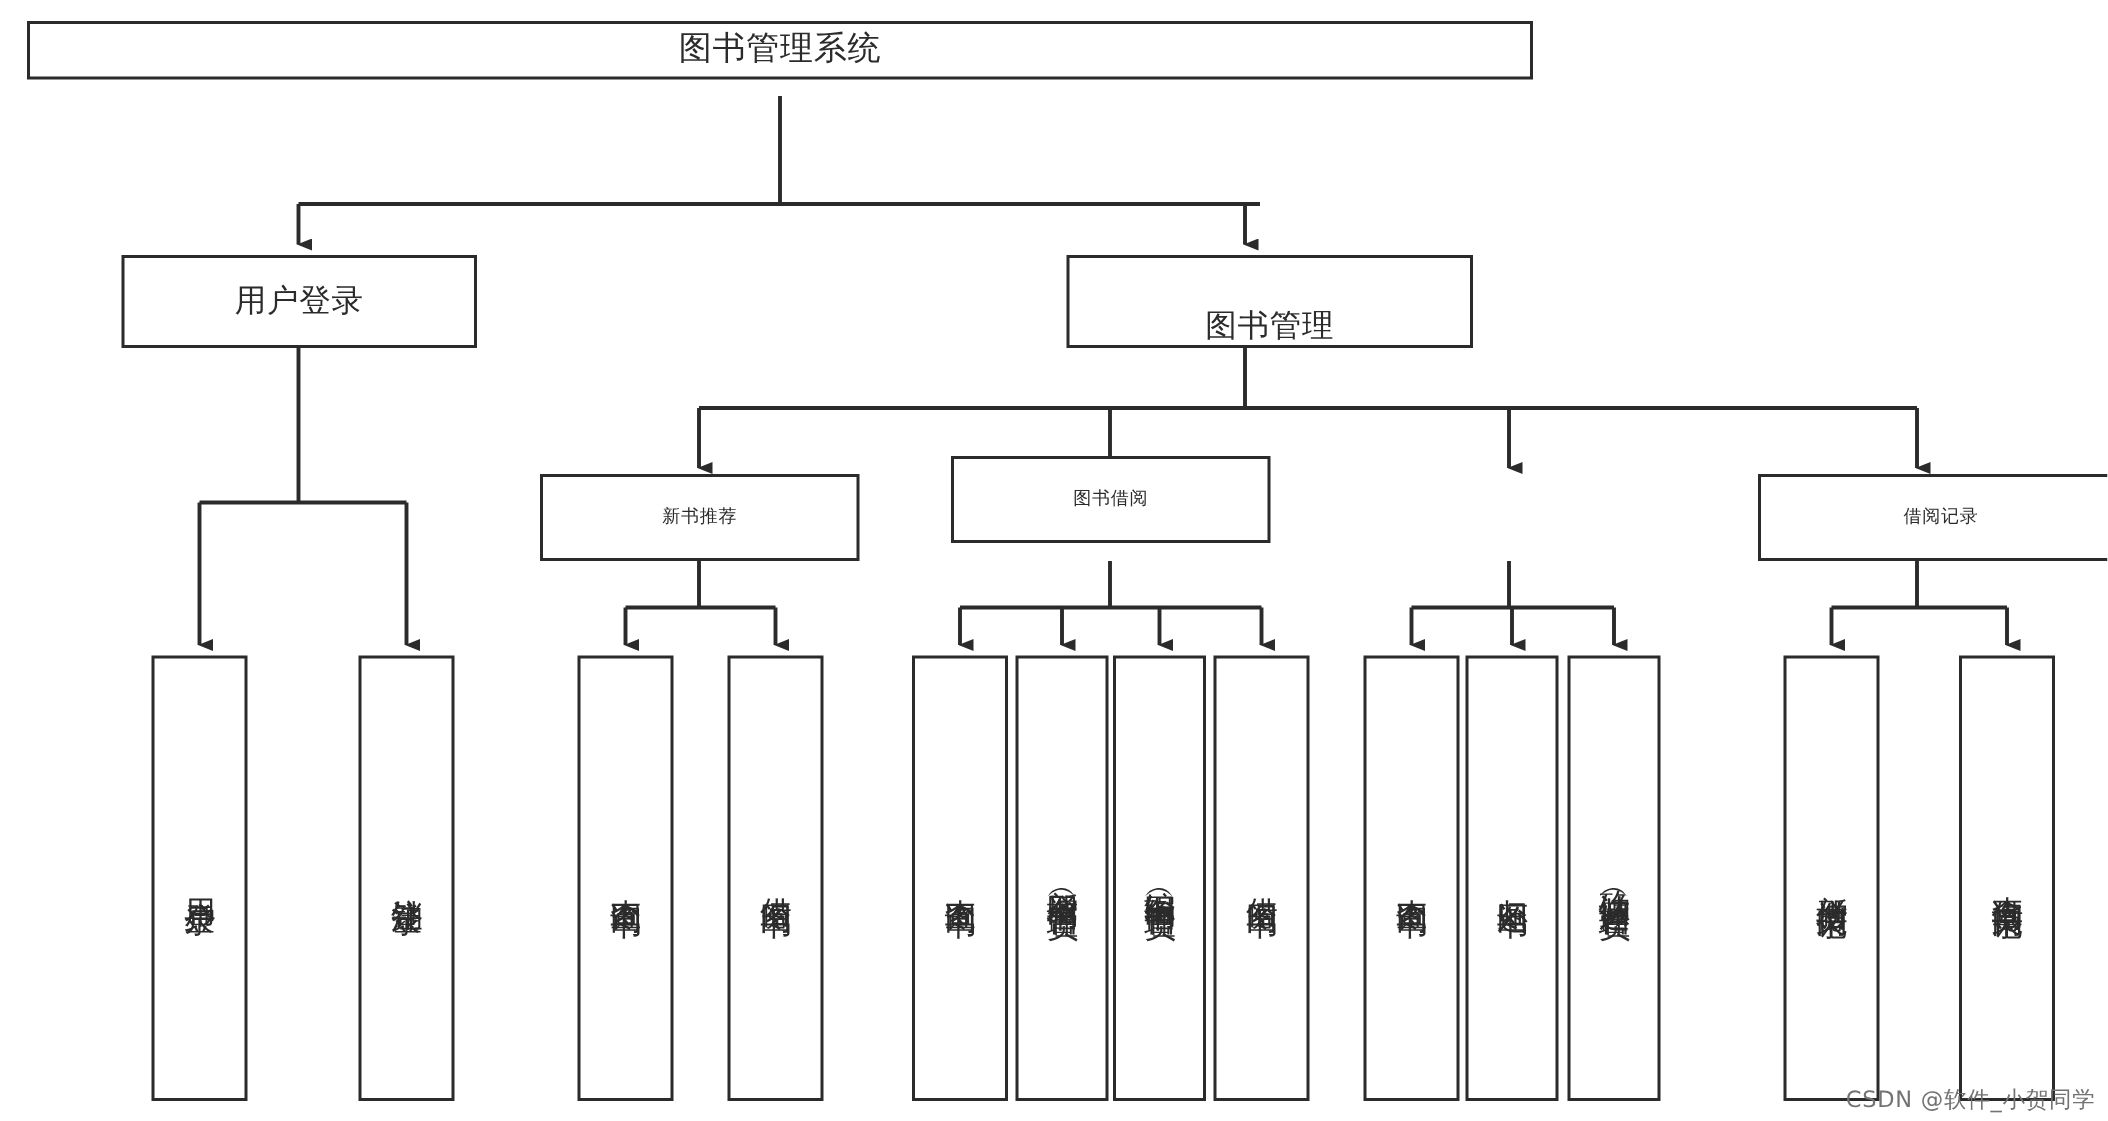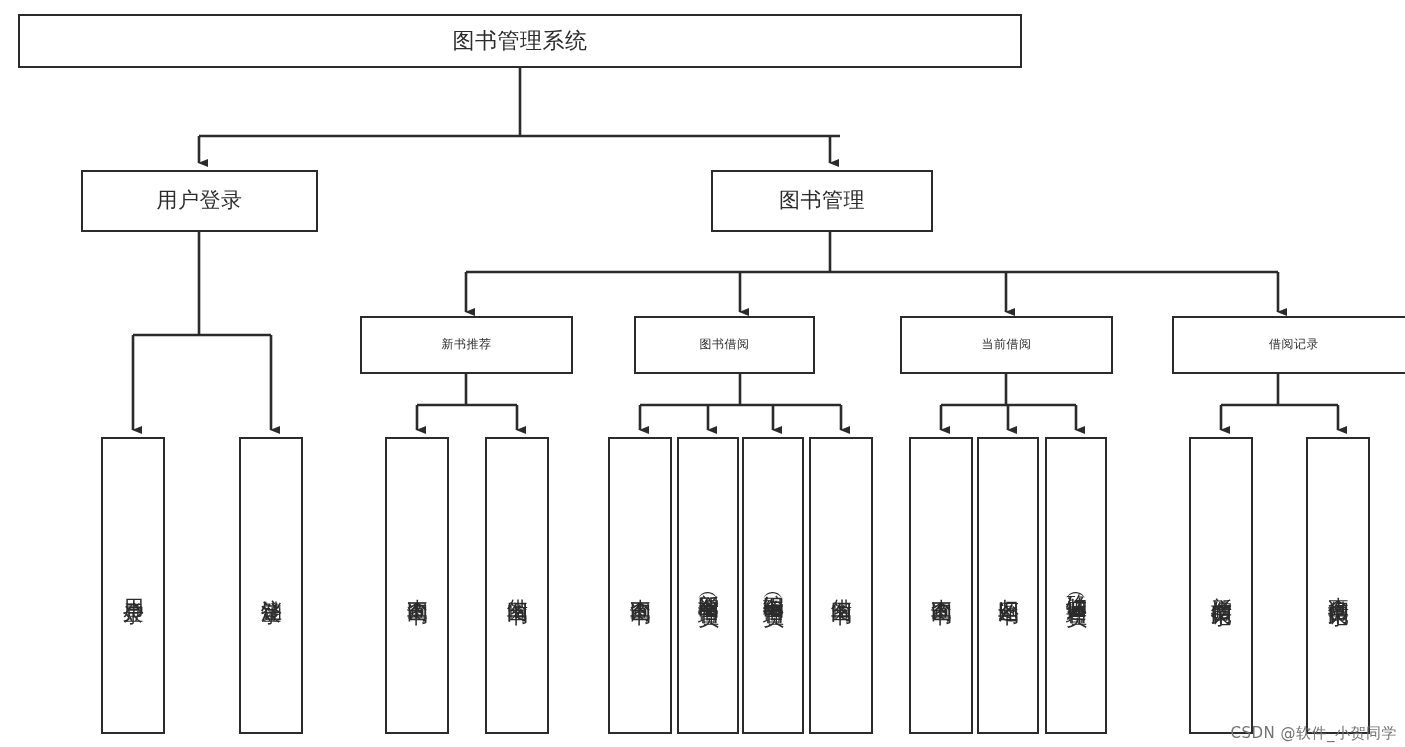--- a/index.html
+++ b/index.html
@@ -122,43 +122,40 @@
       <path d="M1076,405 L1076,430" marker-end="url(#arrow)"></path>
 
       <path d="M1278,374 L1278,405"></path>
       <path d="M1221,405 L1338,405"></path>
       <path d="M1221,405 L1221,430" marker-end="url(#arrow)"></path>
       <path d="M1338,405 L1338,430" marker-end="url(#arrow)"></path>
 
     </g>
   </svg>
 
-  <div class="node root" style="left:18px; top:14px; width:1004px; height:54px;">
+  <div class="node root" style="left:18px; top:14px; width:1004px; height:39px;">
     <span class="node-label">图书管理系统</span>
   </div>
 
   <div class="node level1" style="left:81px; top:170px; width:237px; height:62px;">
     <span class="node-label">用户登录</span>
   </div>
 
-  <div class="node level1" style="left:711px; top:170px; width:222px; height:62px;">
+  <div class="node level1" style="left:711px; top:170px; width:271px; height:62px;align-items:flex-end;">
     <span class="node-label">图书管理</span>
   </div>
 
   <div class="node level2" style="left:360px; top:316px; width:213px; height:58px;">
     <span class="node-label">新书推荐</span>
   </div>
 
-  <div class="node level2" style="left:634px; top:316px; width:181px; height:58px;">
+  <div class="node level2" style="left:634px; top:304px; width:213px; height:58px;">
     <span class="node-label">图书借阅</span>
   </div>
 
-  <div class="node level2" style="left:900px; top:316px; width:213px; height:58px;">
-    <span class="node-label">当前借阅</span>
-  </div>
 
   <div class="node level2" style="left:1172px; top:316px; width:244px; height:58px;">
     <span class="node-label">借阅记录</span>
   </div>
 
   <div class="node leaf" style="left:101px; top:437px; width:64px; height:297px;">
     <span class="node-label">用户登录</span>
   </div>
 
   <div class="node leaf" style="left:239px; top:437px; width:64px; height:297px;">

